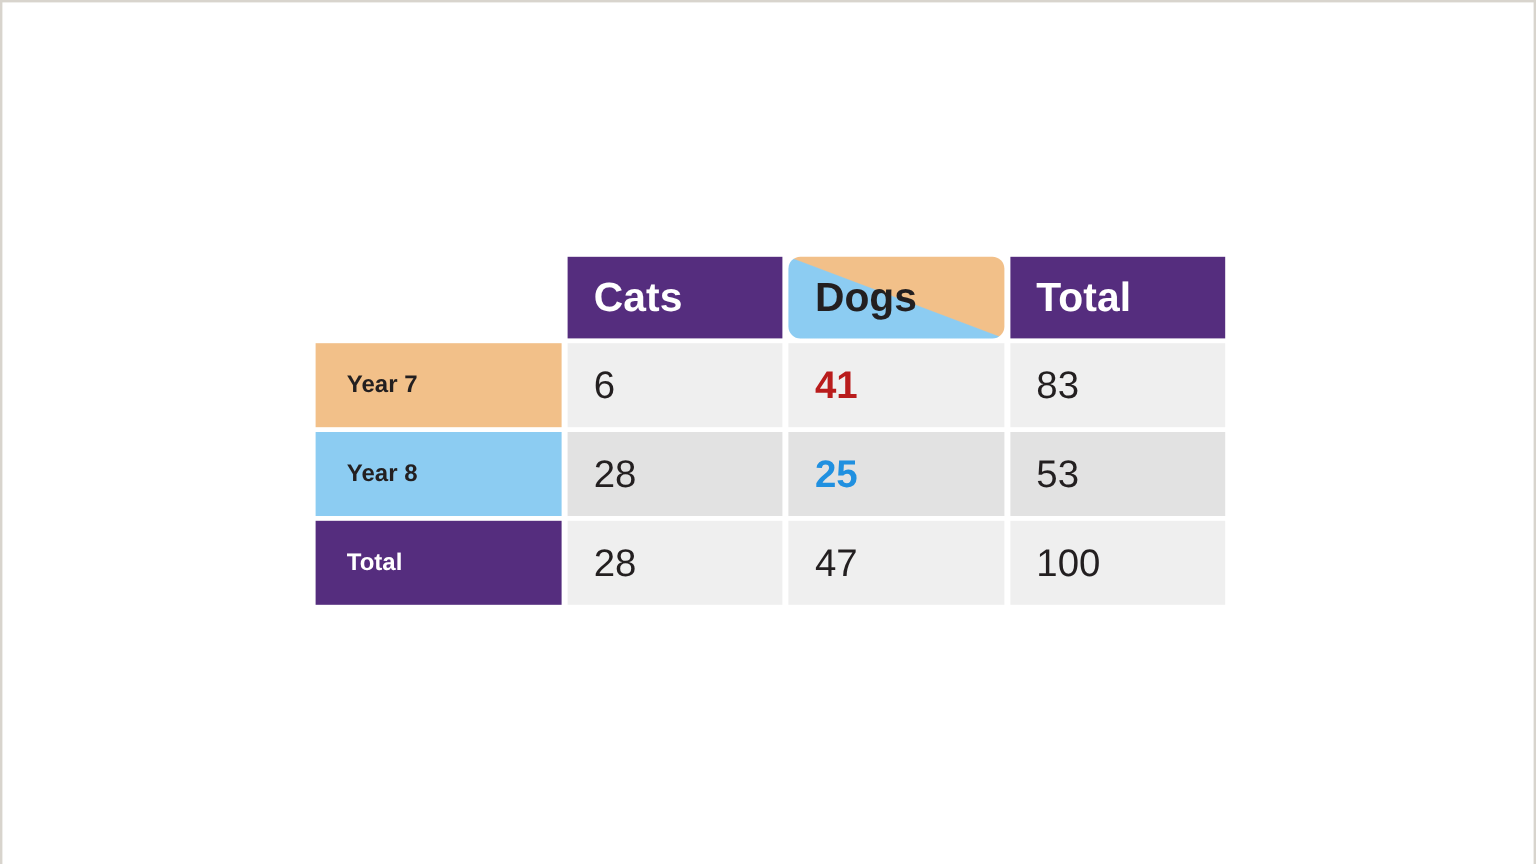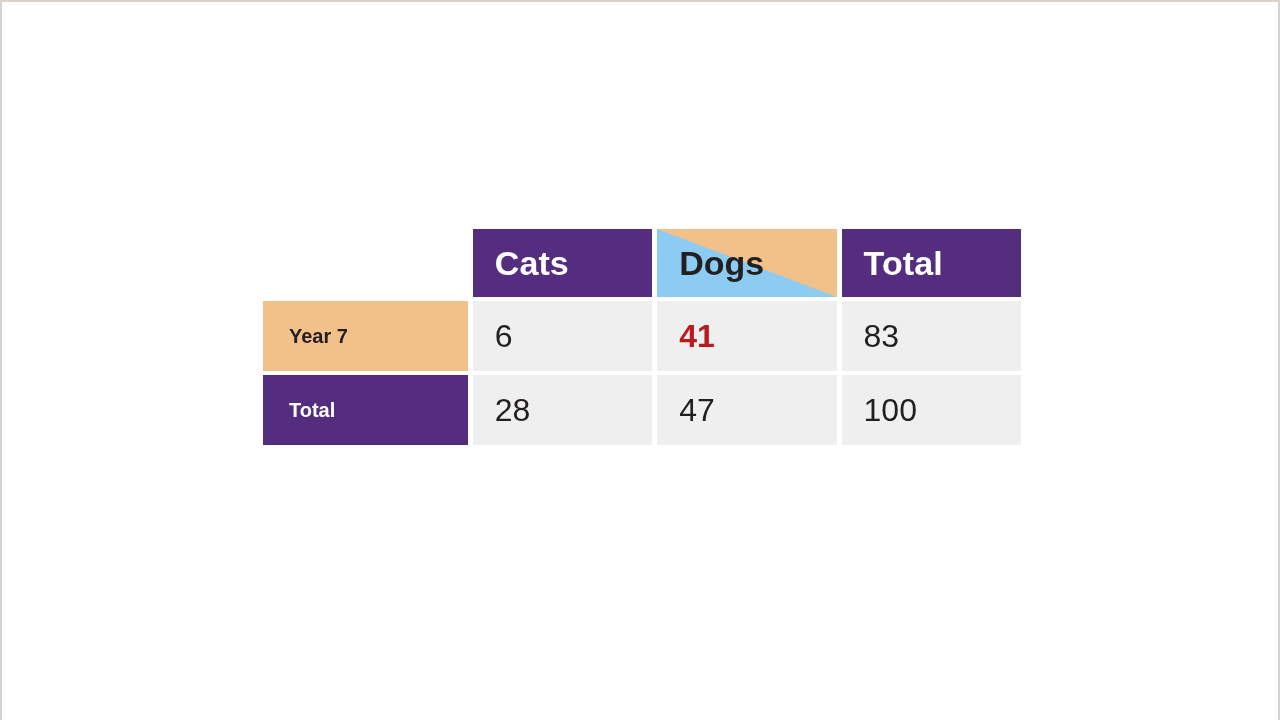--- a/index.html
+++ b/index.html
@@ -22,21 +22,21 @@
     box-sizing: border-box;
     border-top: 2px solid #d8d4cd;
     border-left: 2px solid #d8d4cd;
     border-right: 2px solid #d8d4cd;
   }
 
   
   #twoway-table {
     position: absolute;
     left: 256px;
-    top: 223px;
+    top: 208px;
     width: 768px;
     border-collapse: separate;
     border-spacing: 5px 4px;
     table-layout: fixed;
   }
 
   #twoway-table td,
   #twoway-table th {
     padding: 0;
     margin: 0;
@@ -65,20 +65,21 @@
   
   .hdr-split {
     position: relative;
     background: linear-gradient(to top right, #8CCCF2 0%, #8CCCF2 49.6%, #F2C089 50.4%, #F2C089 100%);
     color: #231f20;
     font-size: 34px;
     font-weight: bold;
     text-align: left;
     padding-left: 22px !important;
     height: 68px;
+    border-radius: 10px;
   }
 
   
   .stub {
     height: 70px;
     font-size: 20px;
     font-weight: bold;
     text-align: left;
     padding-left: 26px !important;
     color: #231f20;
@@ -131,20 +132,26 @@
 
     <tbody>
 
       <tr>
         <td class="stub stub-orange">Year 7</td>
         <td class="cell">6</td>
         <td class="cell val-orange">41</td>
         <td class="cell">83</td>
       </tr>
 
+      <tr>
+        <td class="stub stub-blue">Year 8</td>
+        <td class="cell cell-alt">28</td>
+        <td class="cell cell-alt val-blue">25</td>
+        <td class="cell cell-alt">53</td>
+      </tr>
 
       <tr>
         <td class="stub stub-purple">Total</td>
         <td class="cell">28</td>
         <td class="cell">47</td>
         <td class="cell">100</td>
       </tr>
 
     </tbody>
   </table>

